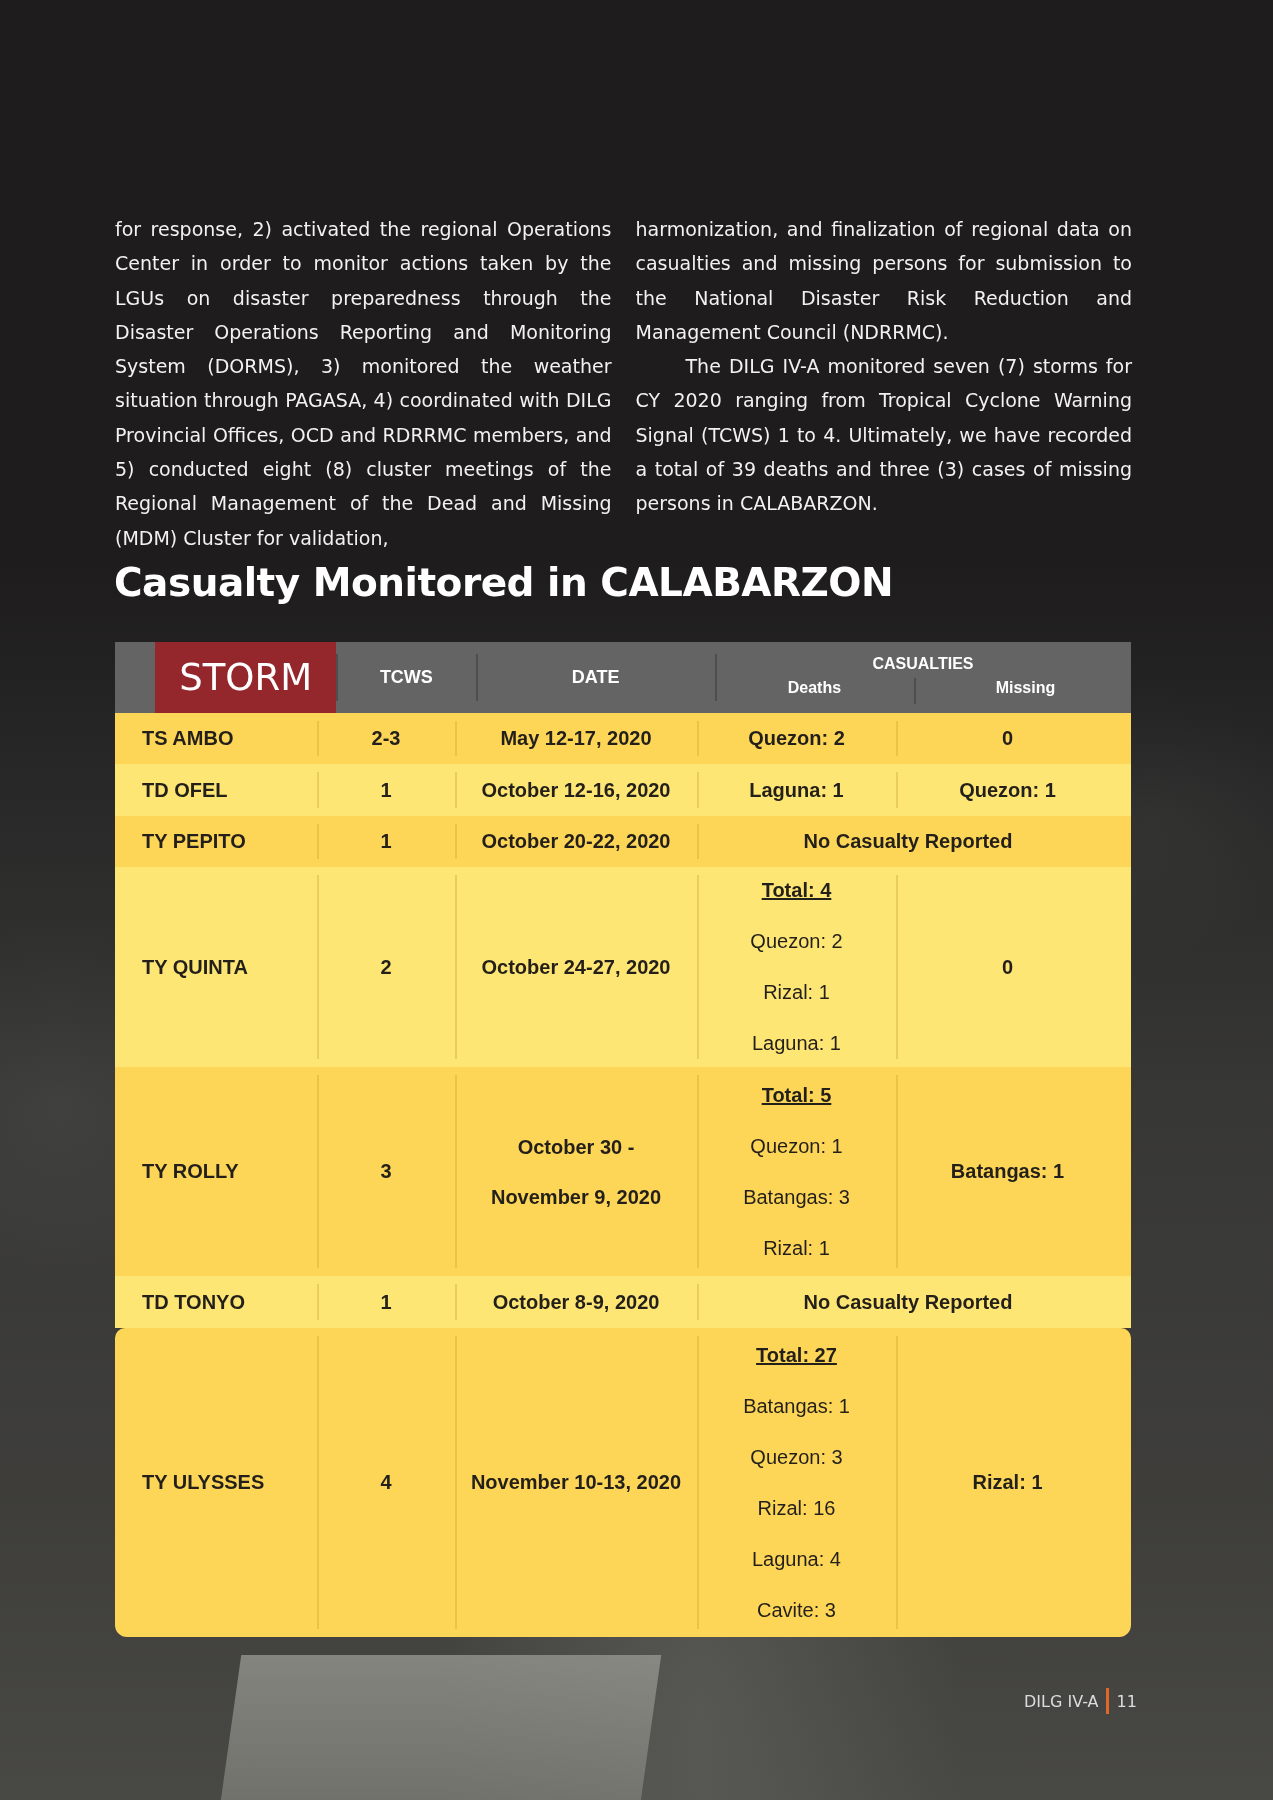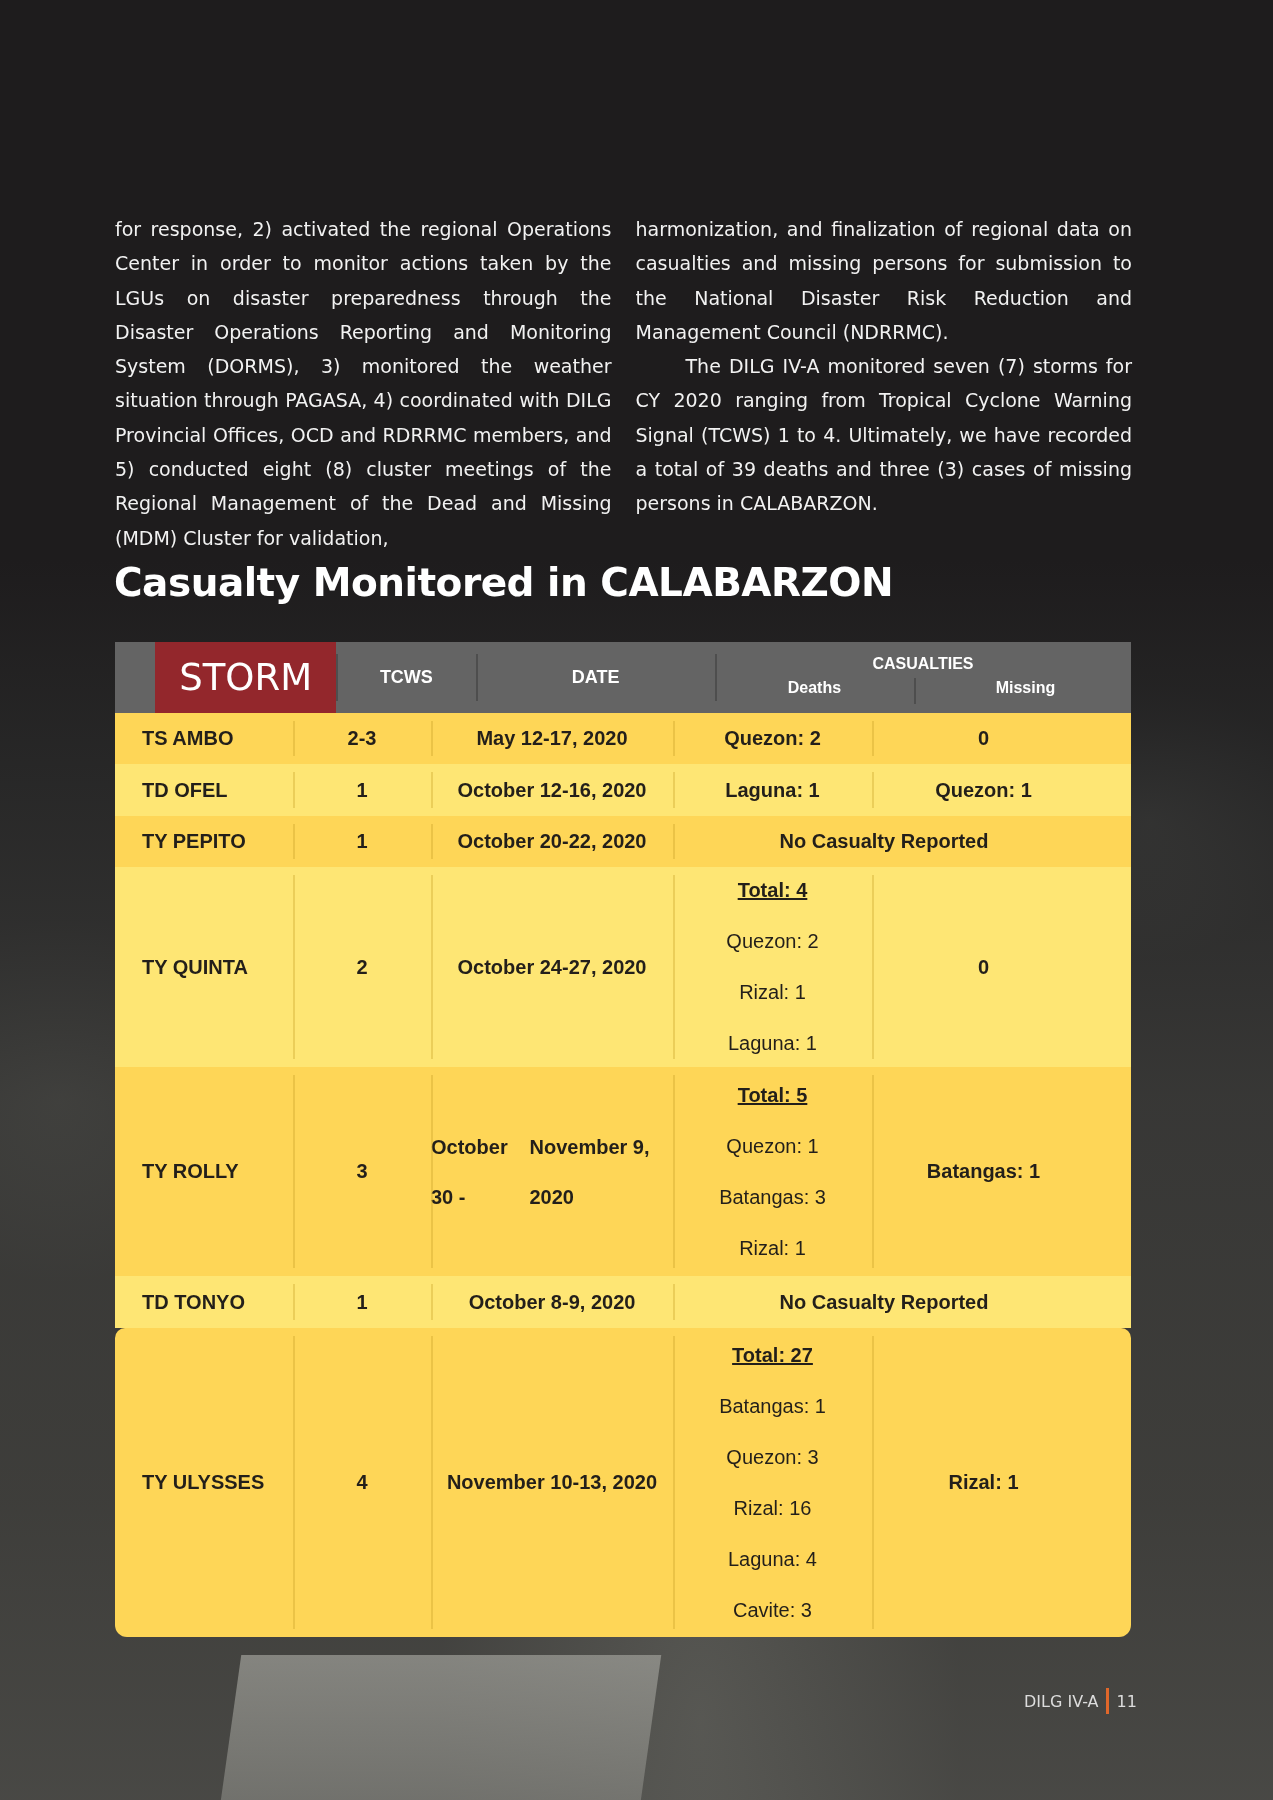--- a/index.html
+++ b/index.html
@@ -50,30 +50,30 @@
   .th-cas .cas-title { position:absolute; top:13px; left:0; right:0; text-align:center; font-size:16px; }
   .th-cas .sub { position:absolute; top:37px; font-size:16px; text-align:center; }
   .th-cas .sub-d { left:0; width:199px; }
   .th-cas .sub-m { left:199px; width:223px; }
   .th-cas .sub-sep { position:absolute; left:199px; top:36px; height:26px; width:2px; background:#4e4e4e; }
   .row { display:flex; color:#231f1a; font-size:20px; }
   .row.dark { background:#fed657; }
   .row.light { background:#fee674; }
   .cell { display:flex; align-items:center; justify-content:center; font-weight:bold; position:relative; }
   .cell.vsep::before { content:""; position:absolute; left:0; top:8px; bottom:8px; width:2px; background:rgba(200,160,40,0.35); }
-  .c1 { width:178px; justify-content:flex-start; padding-left:27px; box-sizing:border-box; }
+  .c1 { width:202px; justify-content:flex-start; padding-left:27px; box-sizing:border-box; }
   .c2 { width:138px; }
   .c3 { width:242px; }
   .c4 { width:199px; }
   .c5 { width:223px; }
   .c45 { width:422px; }
   .deaths-list { flex-direction:column; }
   .deaths-list span { display:block; height:51px; line-height:51px; font-weight:normal; }
   .deaths-list span.total { font-weight:bold;text-decoration:underline; }
-  .date-2line { flex-direction:row; line-height:50px; }
+  .date-2line { flex-direction:column; line-height:50px; }
   .footer {
     position:absolute; left:1024px; top:1688px; color:#dcdcdc;
     font-family:"DejaVu Sans", sans-serif; font-size:16px; display:flex; align-items:center;
   }
   .footer .bar { width:3px; height:26px; background:#e0672a; margin:0 8px 0 7px; }
 </style>
 </head>
 <body>
 
 <div class="bg-photo"></div>

